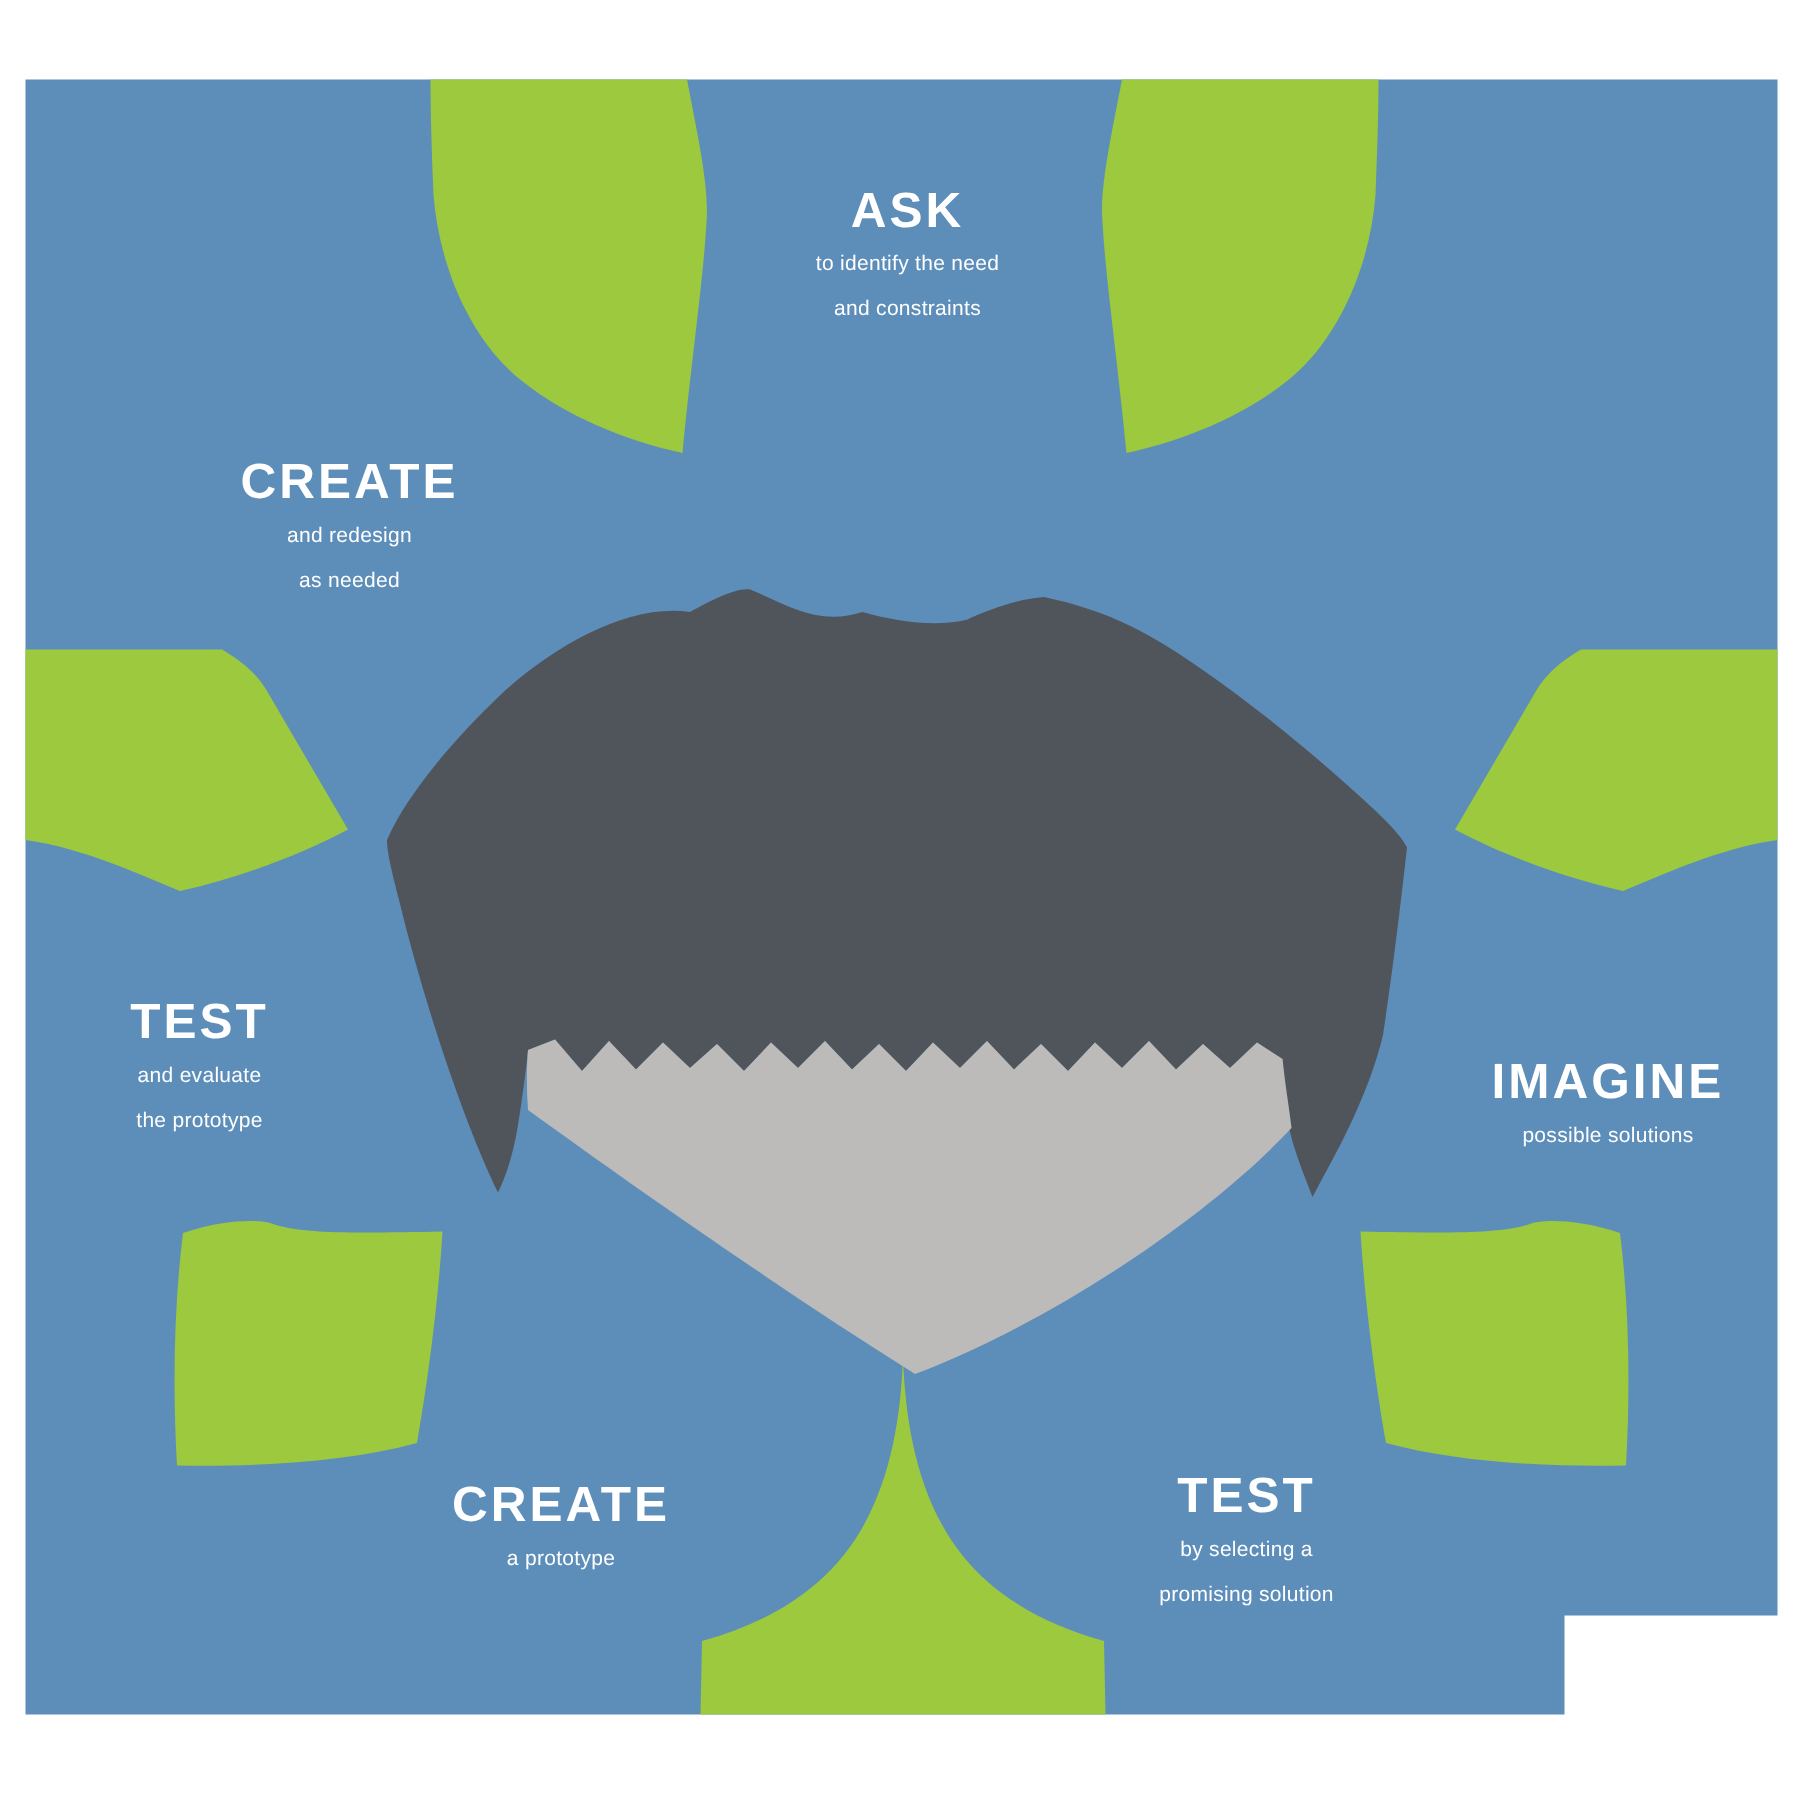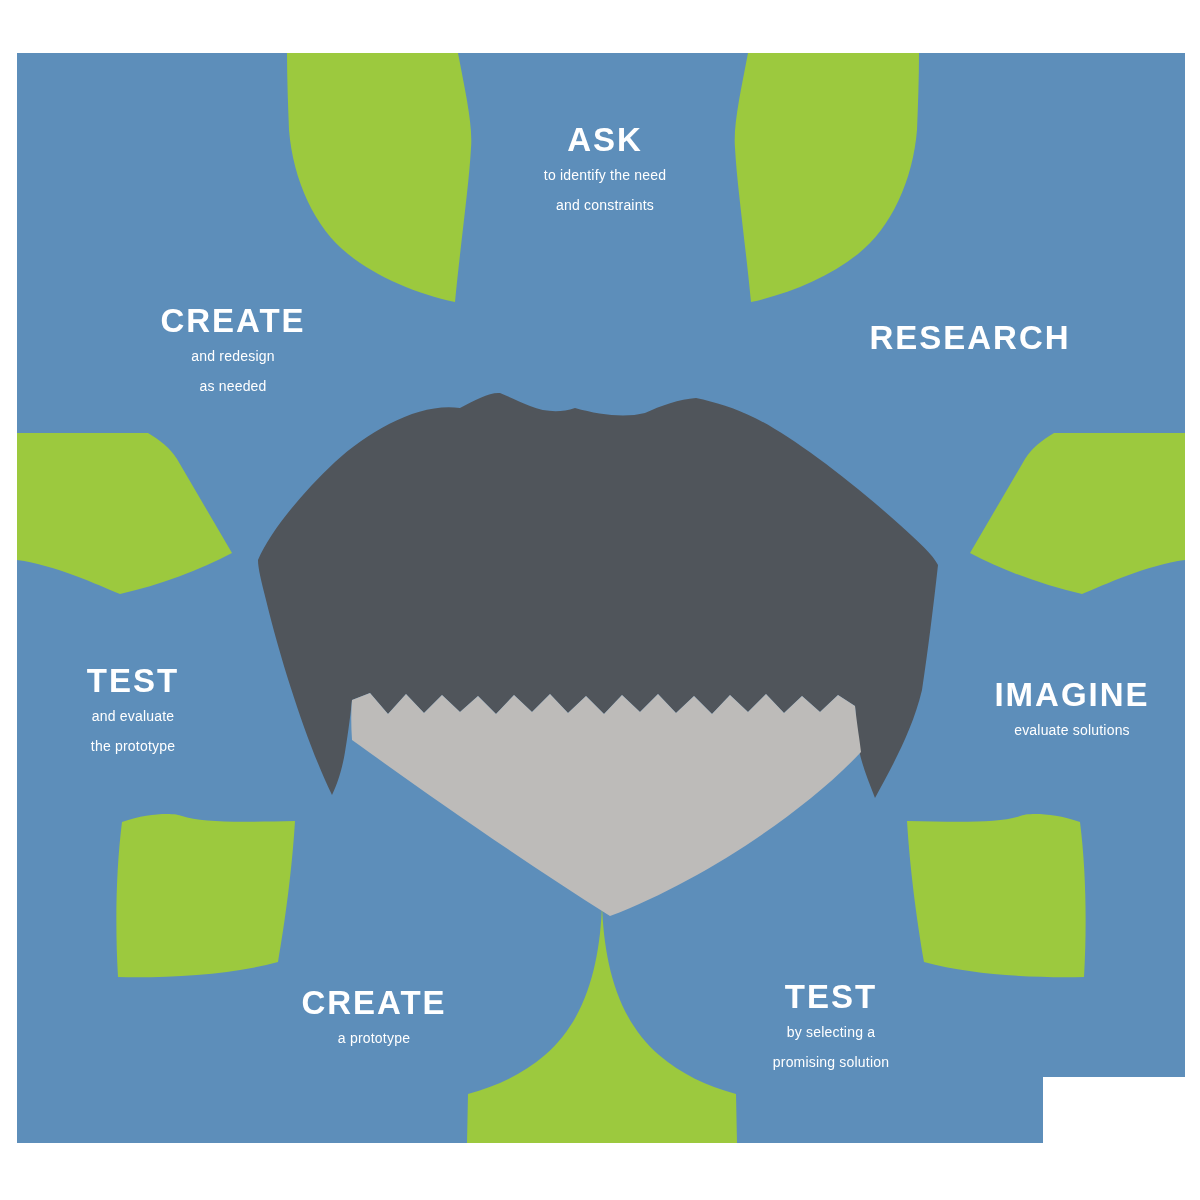--- a/index.html
+++ b/index.html
@@ -127,26 +127,25 @@
              C351,726 351,712 352,700 Z" fill="#bdbbb9"></path>
   </svg>
 
   <div class="step" style="left:605px; top:120px;">
     <div class="step-title">ASK</div>
     <div class="step-sub">to identify the need</div>
     <div class="step-sub">and constraints</div>
   </div>
 
   <div class="step" style="left:970px; top:318px;">
-    <div class="step-title">RESEARCH</div>
   </div>
 
-  <div class="step" style="left:1072px; top:675px;">
+  <div class="step" style="left:1072px; top:701px;">
     <div class="step-title">IMAGINE</div>
-    <div class="step-sub">evaluate solutions</div>
+    <div class="step-sub">possible solutions</div>
   </div>
 
   <div class="step" style="left:831px; top:977px;">
     <div class="step-title">TEST</div>
     <div class="step-sub">by selecting a</div>
     <div class="step-sub">promising solution</div>
   </div>
 
   <div class="step" style="left:374px; top:983px;">
     <div class="step-title">CREATE</div>

